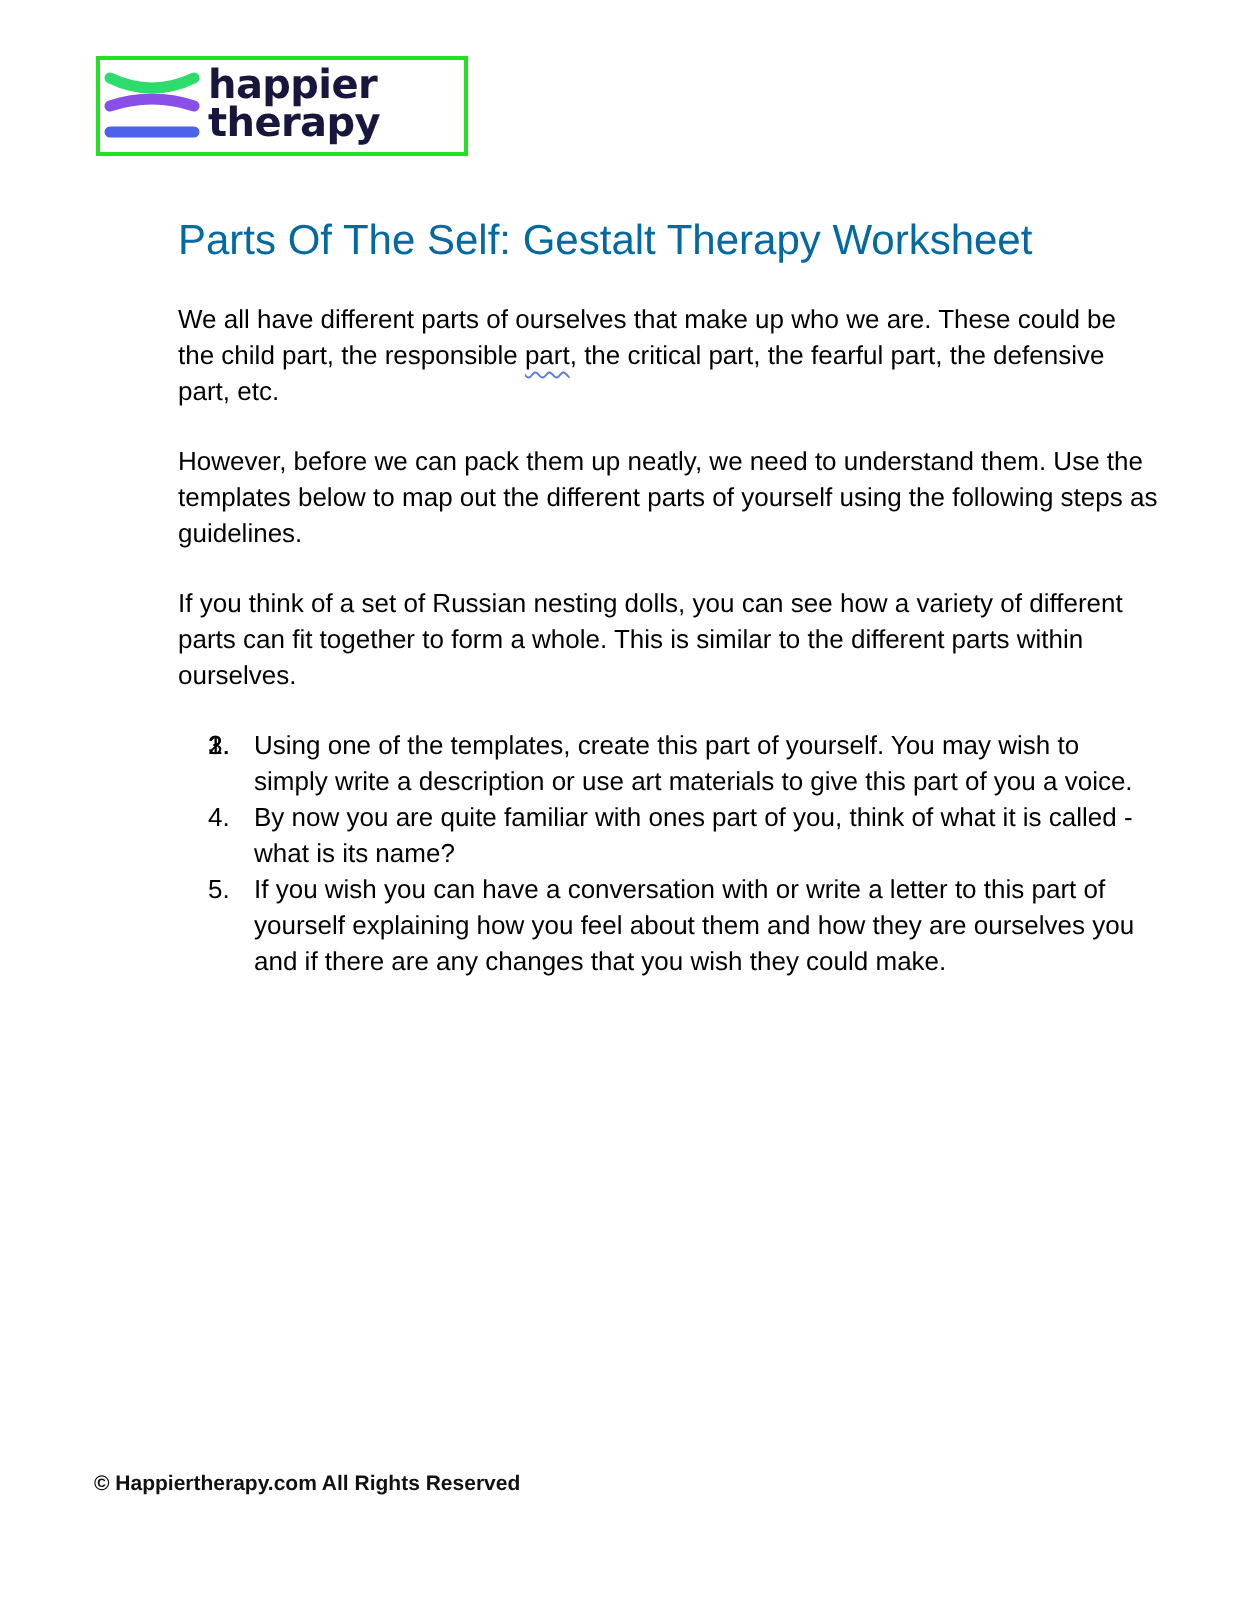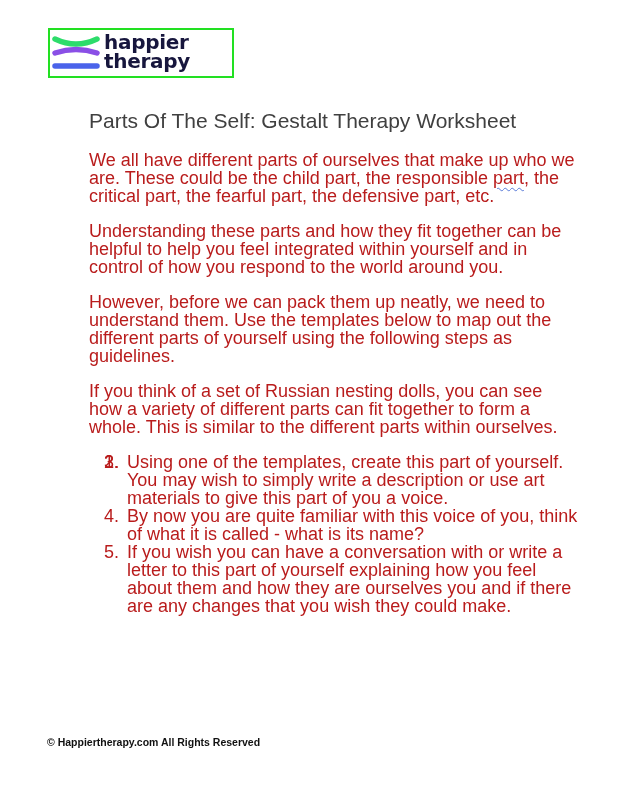--- a/index.html
+++ b/index.html
@@ -15,24 +15,24 @@
     .logo-mark svg { display: block; }
     .logo-text {
       font-family: "DejaVu Sans", sans-serif; font-weight: bold;
       color: #17163d; font-size: 20px; line-height: 19px; letter-spacing: -0.3px;
       margin-left: 4px; margin-top: -2px;
     }
     .logo-text span { display: block; }
 
     .page-title {
       position: absolute; left: 89px; top: 109px;
-      font-size: 21px; color: #404040; font-weight: normal; letter-spacing: 0;
+      font-size: 21px; color: #0369a1; font-weight: normal; letter-spacing: 0;
     }
 
-    .content { position: absolute; left: 89px; top: 151px; width: 490px; font-size: 18px; line-height: 18px; color: #b91c1c; }
+    .content { position: absolute; left: 89px; top: 151px; width: 490px; font-size: 13px; line-height: 18px; color: #000000; }
     .content p { margin-bottom: 17px; }
     .squiggle { text-decoration: underline wavy #5a7bd8; text-decoration-thickness: 1px; text-underline-offset: 3px; }
 
     .steps { list-style: none; margin-left: 15px; margin-top: 2px; }
     .steps li { position: relative; padding-left: 23px; margin-bottom: 0; }
     .steps li .num { position: absolute; left: 0; top: 0; }
 
     .footer {
       position: absolute; left: 47px; top: 736px;
       font-size: 10.5px; font-weight: bold; color: #111;
@@ -52,26 +52,25 @@
   <div class="logo-text">
     <span>happier</span>
     <span>therapy</span>
   </div>
 </div>
 
 <h1 class="page-title">Parts Of The Self: Gestalt Therapy Worksheet</h1>
 
 <div class="content">
   <p><span>We all have different parts of ourselves that make up who we are. These could be the child part, the responsible </span><span class="squiggle">part</span><span>, the critical part, the fearful part, the defensive part, etc.</span></p>
-  <p>Understanding these parts and how they fit together can be helpful to help you feel integrated within yourself and in control of how you respond to the world around you.</p>
   <p>However, before we can pack them up neatly, we need to understand them. Use the templates below to map out the different parts of yourself using the following steps as guidelines.</p>
   <p>If you think of a set of Russian nesting dolls, you can see how a variety of different parts can fit together to form a whole. This is similar to the different parts within ourselves.</p>
 
   <ol class="steps">
     <li><span class="num">1.</span></li>
     <li><span class="num">2.</span></li>
     <li><span class="num">3.</span><span>Using one of the templates, create this part of yourself. You may wish to simply write a description or use art materials to give this part of you a voice.</span></li>
-    <li><span class="num">4.</span><span>By now you are quite familiar with this voice of you, think of what it is called - what is its name?</span></li>
+    <li><span class="num">4.</span><span>By now you are quite familiar with ones part of you, think of what it is called - what is its name?</span></li>
     <li><span class="num">5.</span><span>If you wish you can have a conversation with or write a letter to this part of yourself explaining how you feel about them and how they are ourselves you and if there are any changes that you wish they could make.</span></li>
   </ol>
 </div>
 
 <div class="footer">© Happiertherapy.com All Rights Reserved</div>
 
 </body></html>

